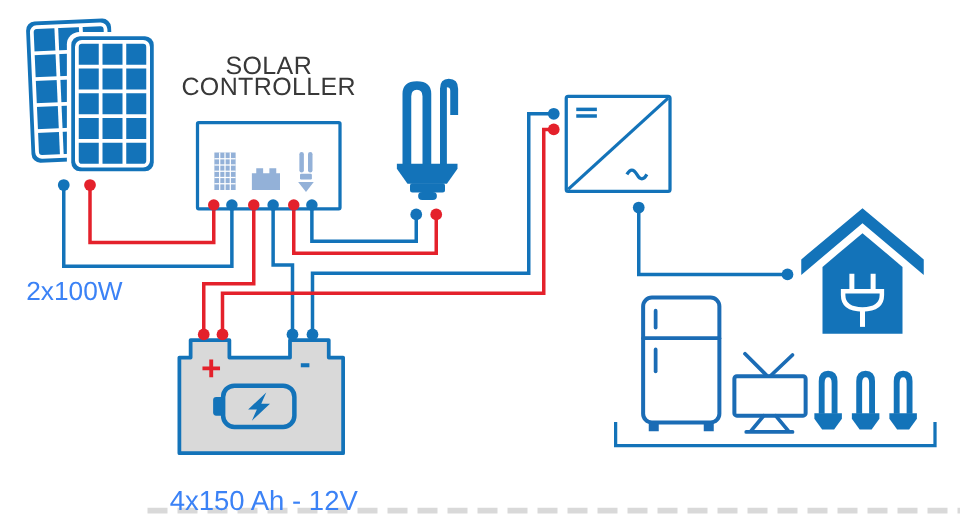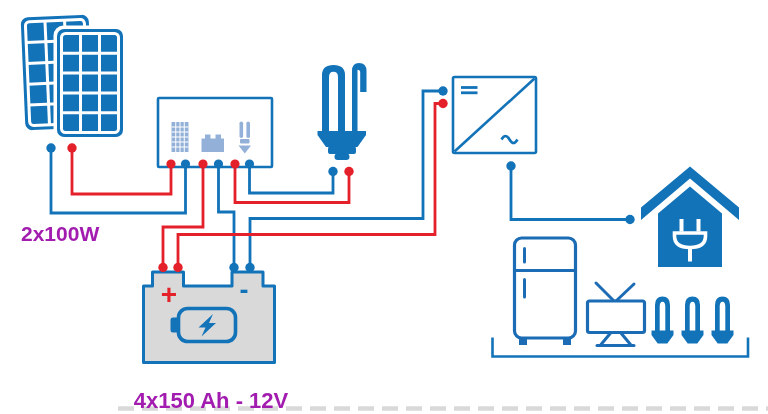--- a/index.html
+++ b/index.html
@@ -3,21 +3,21 @@
 <meta charset="utf-8">
 <style>
   html,body{margin:0;padding:0;background:#fff;}
   .stage{
     position:relative;width:768px;height:414px;background:#fff;overflow:hidden;
     font-family:"Liberation Sans", sans-serif;
   }
   .stage svg{position:absolute;left:0;top:0;}
   .lbl{position:absolute;color:#3f3f3f;}
   .hdr{font-size:20px;font-weight:400;line-height:17px;text-align:center;letter-spacing:.3px;color:#383838;}
-  .val{font-size:22px;font-weight:700;color:#a21caf;}
+  .val{font-size:22px;font-weight:400;color:#3b82f6;}
   .center{text-align:center;}
   .plusmark{position:absolute;font-weight:700;font-size:28px;line-height:28px;color:#e4212b;text-align:center;}
   .minusmark{position:absolute;font-weight:700;font-size:27px;line-height:27px;color:#1373b9;text-align:center;}
   
   .wb{stroke:#1373b9;stroke-width:2.8;fill:none;}
   .wr{stroke:#e4212b;stroke-width:2.8;fill:none;}
   .db{fill:#1373b9;}
   .dr{fill:#e4212b;}
   .blue{fill:#1373b9;}
   .lb{fill:#93b1d8;}
@@ -188,20 +188,24 @@
     <circle class="db" cx="250" cy="267.5" r="4.7"></circle>
   </g>
   <g>
     <circle class="db" cx="443" cy="91" r="4.7"></circle>
     <circle class="dr" cx="443" cy="103.5" r="4.7"></circle>
   </g>
   <circle class="db" cx="511" cy="166" r="4.7"></circle>
   <circle class="db" cx="630" cy="219.5" r="4.7"></circle>
 </svg>
 
+<div class="lbl hdr" style="left:130px;top:45px;width:170px;">
+  <div>SOLAR</div>
+  <div>CONTROLLER</div>
+</div>
 
 
 <div class="lbl val" style="left:21px;top:222px;width:110px;font-size:21px;">2x100W</div>
 
 <div class="lbl val center" style="left:116px;top:388px;width:190px;">4x150 Ah - 12V</div>
 
 
 <div class="plusmark" style="left:156px;top:281px;width:26px;">+</div>
 <div class="minusmark" style="left:233px;top:277px;width:22px;">-</div>
 

